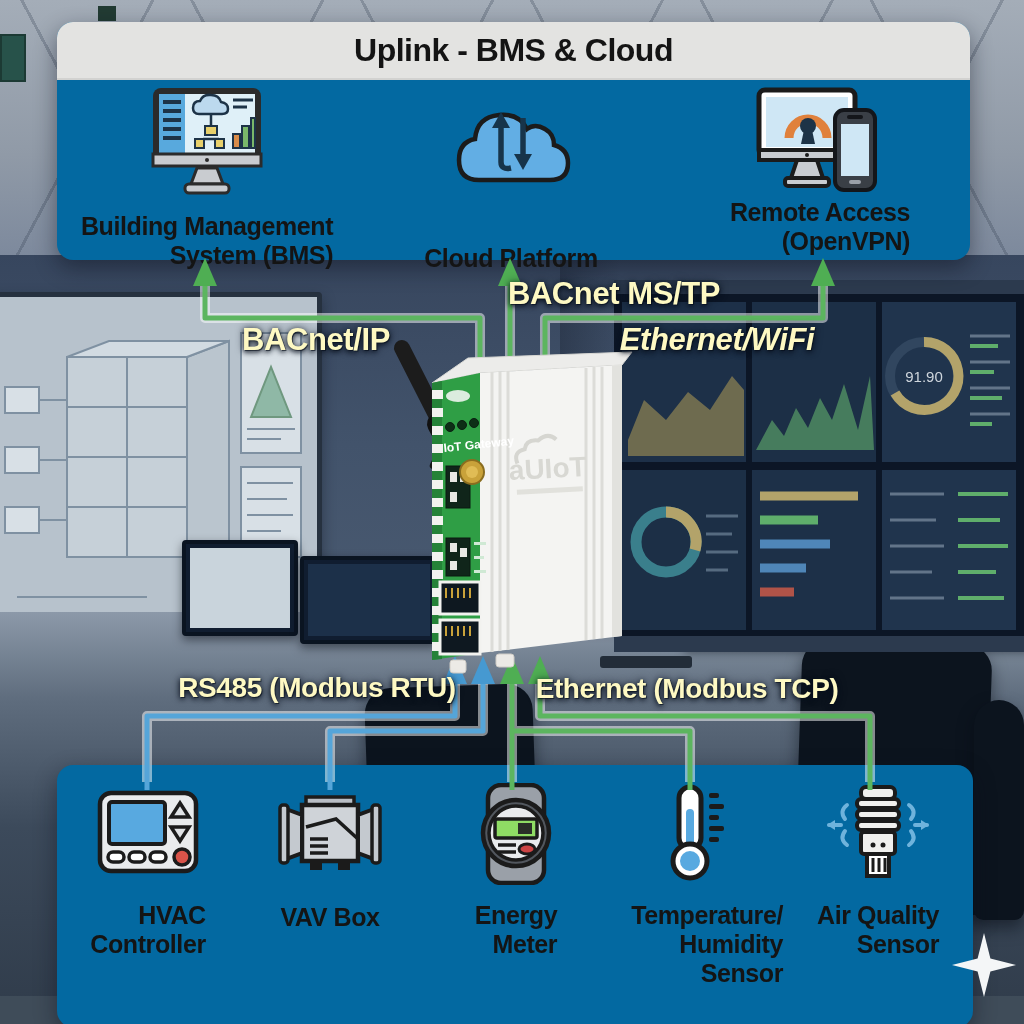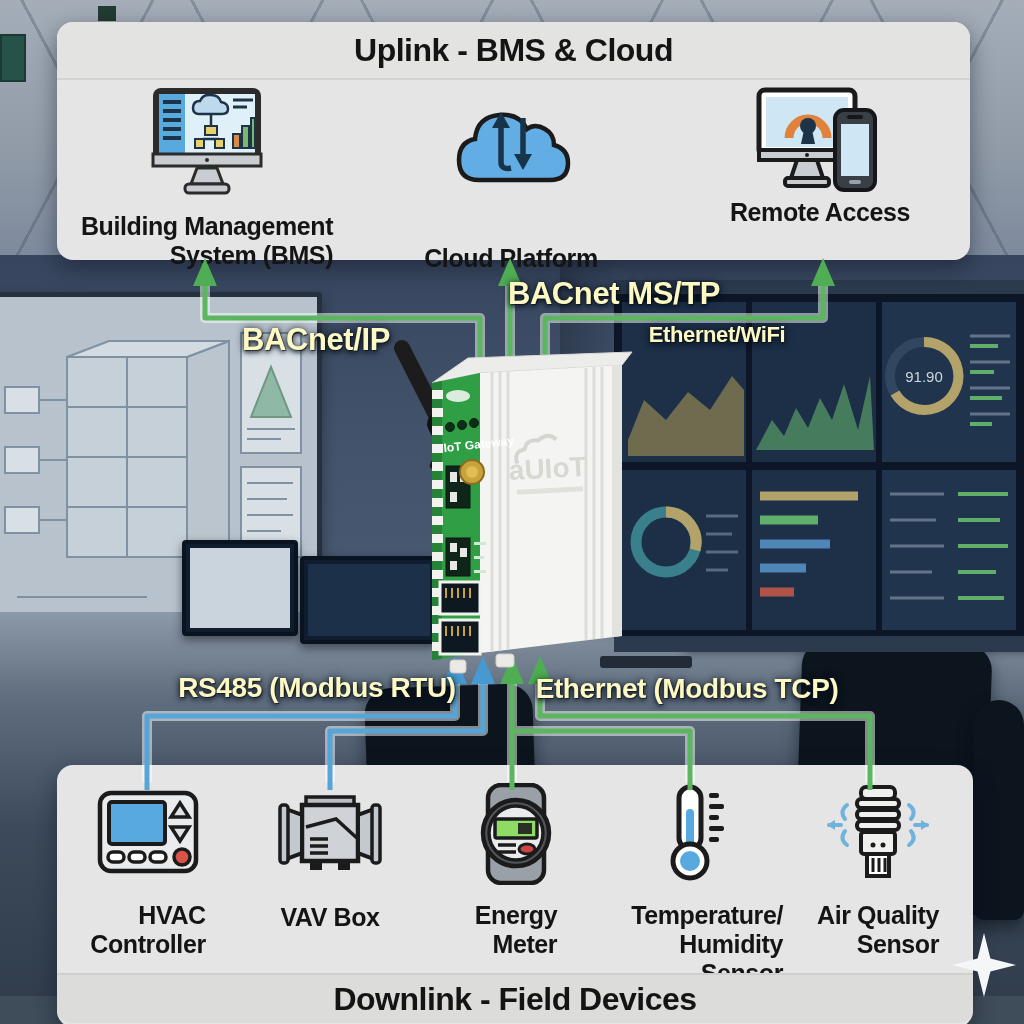--- a/index.html
+++ b/index.html
@@ -23,38 +23,38 @@
   #lowerband{left:0;top:612px;width:1024px;height:392px;
     background:linear-gradient(180deg,#8c99a9 0%,#5f6d7e 22%,#3c4a5b 55%,#313d4c 100%);}
   #floor{left:0;top:996px;width:1024px;height:28px;background:#3f4c59;}
   .bg-monitor{background:#101d30;border:4px solid #0a1421;border-radius:4px;box-shadow:0 4px 10px rgba(5,10,18,.5);}
   .bg-screen{position:absolute;inset:4px;background:#1c3049;}
   .bg-screen.light{background:#c9d4dc;}
   .chair{background:#0c141e;border-radius:26px 26px 10px 10px;box-shadow:0 8px 16px rgba(5,10,18,.5);}
   .deskline{background:#222c38;}
 
   
-  .panel{background:#e5e5e5;border-radius:16px;box-shadow:0 8px 22px rgba(10,16,28,.45);z-index:4;}
+  .panel{background:#0369a1;border-radius:16px;box-shadow:0 8px 22px rgba(10,16,28,.45);z-index:4;}
   #uplink-panel{left:57px;top:22px;width:913px;height:238px;}
   #uplink-header{left:0;top:0;width:100%;height:56px;background:#e3e3e1;border-bottom:2px solid #d2d2d0;
     border-radius:16px 16px 0 0;display:flex;align-items:center;justify-content:center;}
   #downlink-panel{left:57px;top:765px;width:916px;height:262px;}
   #downlink-footer{left:0;bottom:4px;width:100%;height:48px;background:#dcdcda;border-top:2px solid #cfcfcd;
     border-radius:0 0 14px 14px;display:flex;align-items:center;justify-content:center;}
   .panel-title{font-size:32px;font-weight:bold;color:#141414;letter-spacing:-.5px;}
   .node{position:absolute;display:flex;flex-direction:column;align-items:center;}
   .node-label{font-size:25px;line-height:29px;font-weight:bold;color:#141414;text-align:right;letter-spacing:-.4px;}
   .node-icon{display:block;}
 
   
   .link-label{position:absolute;z-index:8;font-weight:bold;color:#fef9c3;letter-spacing:-.4px;white-space:nowrap;
     text-shadow:0 2px 5px rgba(8,16,28,.95),0 0 8px rgba(8,16,28,.65),1px 1px 0 rgba(8,16,28,.6);}
   #lbl-bacnet-ip{left:316px;top:322px;transform:translateX(-50%);font-size:31px;}
   #lbl-bacnet-mstp{left:614px;top:276px;transform:translateX(-50%);font-size:31px;}
-  #lbl-ethernet-wifi{left:717px;top:322px;transform:translateX(-50%);font-size:22px;}
+  #lbl-ethernet-wifi{left:717px;top:322px;transform:translateX(-50%);font-size:31px;font-style:italic;}
   #lbl-rs485{left:317px;top:672px;transform:translateX(-50%);font-size:28px;}
   #lbl-modbus-tcp{left:687px;top:673px;transform:translateX(-50%);font-size:28px;}
 
   #connectors{left:0;top:0;width:1024px;height:1024px;z-index:5;pointer-events:none;}
   #gateway-device{left:380px;top:326px;width:260px;height:352px;z-index:6;}
   #sparkle{left:952px;top:933px;width:64px;height:64px;z-index:9;background:#f4f6f7;
     clip-path:polygon(50% 0,60% 40%,100% 50%,60% 60%,50% 100%,40% 60%,0 50%,40% 40%);
     filter:drop-shadow(0 2px 4px rgba(20,30,40,.4));}
 </style>
 </head>
@@ -393,20 +393,21 @@
       <circle cx="52" cy="69" r="2" fill="#1b1b1b"></circle>
       <polygon points="42,74 62,74 68,92 36,92" fill="#c9ccd0" stroke="#1b1b1b" stroke-width="4"></polygon>
       <rect x="30" y="92" width="44" height="8" rx="3" fill="#c9ccd0" stroke="#1b1b1b" stroke-width="4"></rect>
       <rect x="80" y="24" width="40" height="80" rx="9" fill="#3a3f46" stroke="#14161a" stroke-width="4"></rect>
       <rect x="86" y="38" width="28" height="52" fill="#cfe7f5"></rect>
       <rect x="92" y="29" width="16" height="4" rx="2" fill="#14161a"></rect>
       <rect x="94" y="94" width="12" height="4" rx="2" fill="#9aa0a8"></rect>
     </svg>
     <div class="node-label" style="">
       <div>Remote Access</div>
+      <div>(OpenVPN)</div>
     </div>
   </div>
 </div>
 
 <div id="downlink-panel" class="abs panel">
 
   <div class="node" style="left:1px;top:20px;width:180px;">
     <svg class="node-icon" width="104" height="100" viewBox="0 0 104 100">
       <rect x="4" y="8" width="96" height="78" rx="11" fill="#e9ebed" stroke="#1b1b1b" stroke-width="4.5"></rect>
       <rect x="13" y="17" width="56" height="42" rx="3" fill="#58a9e0" stroke="#1b1b1b" stroke-width="4"></rect>
@@ -512,23 +513,20 @@
         <polygon points="4,42 12,37 12,47"></polygon>
           <polygon points="106,42 98,37 98,47"></polygon>
       </g>
     </svg>
     <div class="node-label" style="margin-top:16px;">
       <div>Air Quality</div>
       <div>Sensor</div>
     </div>
   </div>
 
-  <div id="downlink-footer" class="abs">
-    <span class="panel-title">Downlink - Field Devices</span>
-  </div>
 </div>
 
 <div id="lbl-bacnet-ip" class="link-label">BACnet/IP</div>
 <div id="lbl-bacnet-mstp" class="link-label">BACnet MS/TP</div>
 <div id="lbl-ethernet-wifi" class="link-label">Ethernet/WiFi</div>
 <div id="lbl-rs485" class="link-label">RS485 (Modbus RTU)</div>
 <div id="lbl-modbus-tcp" class="link-label">Ethernet (Modbus TCP)</div>
 
 <div id="sparkle" class="abs"></div>
 

